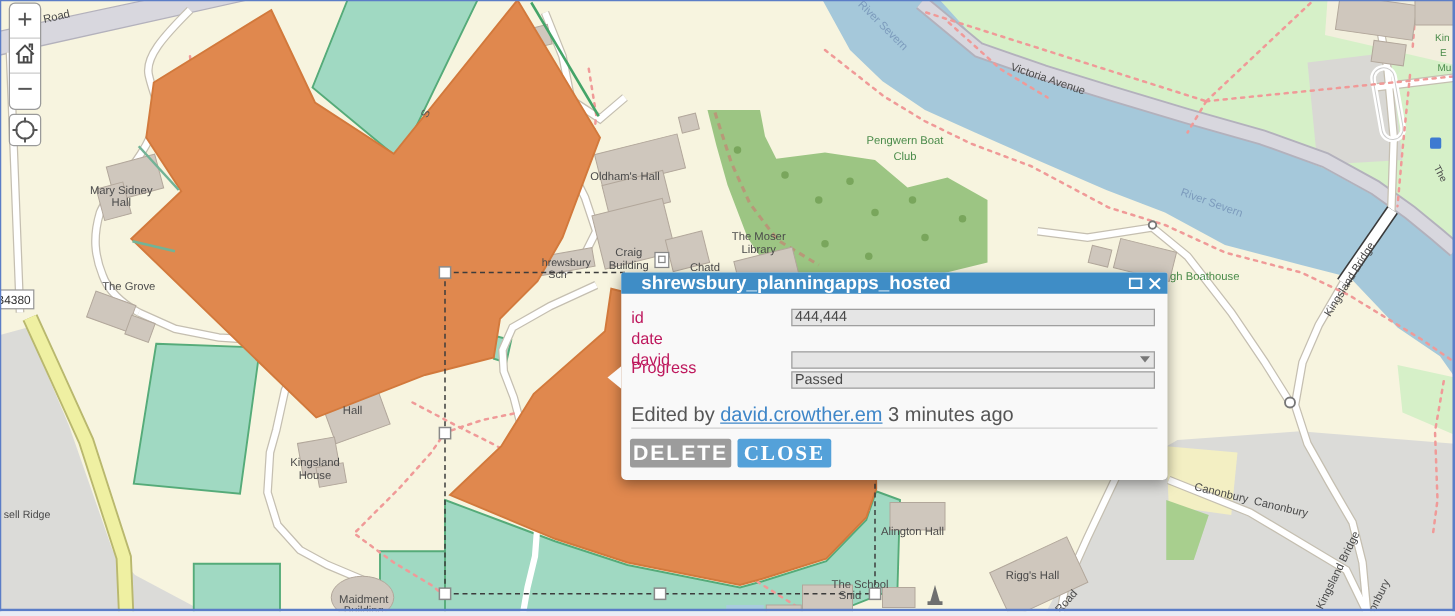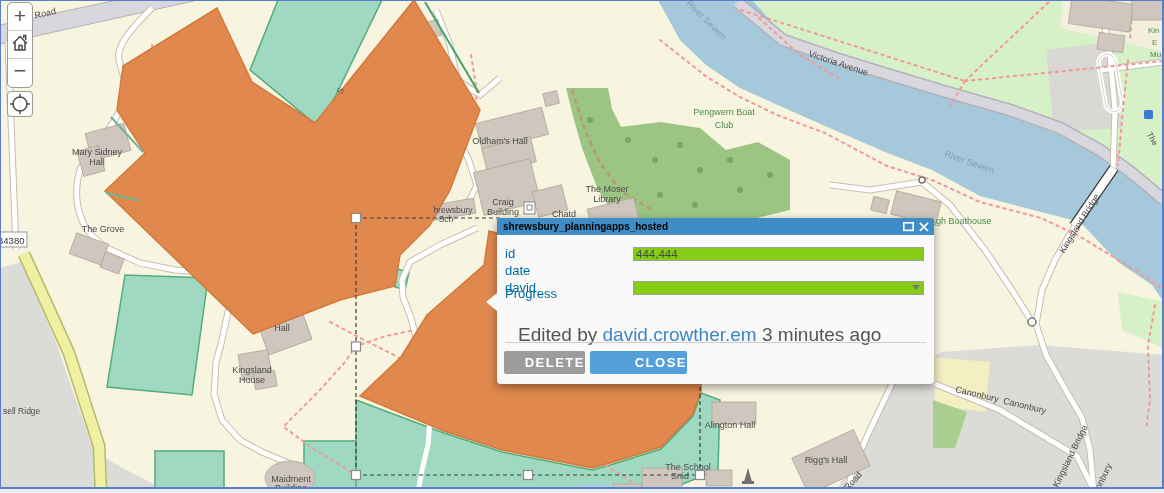--- a/index.html
+++ b/index.html
@@ -1,25 +1,25 @@
 <!DOCTYPE html>
 <html><head>
 <meta charset="utf-8">
 <style>
 html,body{margin:0;padding:0;}
 body{font-family:"Liberation Sans",sans-serif;}
 #app{position:relative;width:1164px;height:493px;overflow:hidden;background:#f7f4df;}
 .lbl{font-family:"Liberation Sans",sans-serif;}
 #popup{position:absolute;left:497px;top:218px;width:437px;height:166px;background:#f9f9f9;border-radius:2px 2px 4px 4px;box-shadow:0 3px 10px rgba(0,0,0,.4);z-index:20;}
-#ptitle{position:absolute;left:0;top:0;right:0;height:17px;background:#3f8dc6;border-radius:2px 2px 0 0;color:#000000;font-size:10px;font-weight:bold;line-height:17px;padding-left:6px;box-sizing:border-box;}
+#ptitle{position:absolute;left:0;top:0;right:0;height:17px;background:#3f8dc6;border-radius:2px 2px 0 0;color:#ffffff;font-size:15px;font-weight:bold;line-height:17px;padding-left:16px;box-sizing:border-box;}
 #tail{position:absolute;left:-11px;top:75px;width:0;height:0;border-top:9px solid transparent;border-bottom:9px solid transparent;border-right:11px solid #f9f9f9;}
 .wicon{position:absolute;top:3px;}
-.plabel{position:absolute;left:8px;font-size:13px;color:#0369a1;}
-.pinput{position:absolute;left:136px;width:285px;height:12px;background:#84cc16;border:1px solid #9f9f9f;font-size:11.5px;color:#4a4a4a;padding:0 2px;line-height:13px;}
-.btn{position:absolute;top:133px;height:23px;color:#fff;font-size:13px;font-weight:bold;letter-spacing:1.5px;text-align:right;line-height:23px;border-radius:2px;}
+.plabel{position:absolute;left:8px;font-size:13px;color:#be185d;}
+.pinput{position:absolute;left:136px;width:285px;height:12px;background:#e5e5e5;border:1px solid #9f9f9f;font-size:11.5px;color:#4a4a4a;padding:0 2px;line-height:13px;}
+.btn{position:absolute;top:133px;height:23px;color:#fff;font-size:17px;font-weight:bold;letter-spacing:1.5px;text-align:center;line-height:23px;border-radius:2px;}
 #ctrl{position:absolute;left:7px;top:2px;width:24px;height:84px;background:#fff;border:1px solid #9a9a9a;border-radius:5px;z-index:15;}
 #ctrl .cell{width:24px;height:28px;text-align:center;box-sizing:border-box;}
 #loc{position:absolute;left:7px;top:91px;width:24px;height:24px;background:#fff;border:1px solid #9a9a9a;border-radius:4px;z-index:15;}
 .frame{position:absolute;background:#5b7dc7;z-index:40;}
 </style>
 </head>
 <body>
 <div id="app">
 <svg id="map" width="1164" height="493" viewBox="0 0 1164 493" style="position:absolute;left:0;top:0;">
 <rect x="0" y="0" width="1164" height="493" fill="#f7f4df"></rect>
@@ -245,24 +245,25 @@
         <path d="M0.8,0.8 L9,9 M9,0.8 L0.8,9" stroke="#fff" stroke-width="1.7"></path>
       </svg>
 <div class="plabel" style="top:28px;">id</div>
 <div class="plabel" style="top:45px;">date</div>
 <div class="plabel" style="top:62px;">david</div>
 <div class="plabel" style="top:68px;">Progress</div>
 <div class="pinput" style="top:29px;">444,444</div>
 <div class="pinput" style="top:62.5px;">
         <span style="position:absolute;right:3px;top:3px;width:0;height:0;border-left:4px solid transparent;border-right:4px solid transparent;border-top:5px solid #777;"></span>
       </div>
-<div style="position:absolute;left:21px;top:106px;font-size:19px;color:#555;text-align:right;">Edited by <span style="color:#3e86c8;text-decoration:underline;">david.crowther.em</span> 3 minutes ago</div>
+<div class="pinput" style="top:79px;">Passed</div>
+<div style="position:absolute;left:8px;top:106px;font-size:16px;color:#555;text-align:right;">Edited by <span style="color:#3e86c8;text-decoration:underline;">david.crowther.em</span> 3 minutes ago</div>
 <div style="position:absolute;left:8px;top:124px;width:421px;border-top:1px solid #cfcfcf;"></div>
 <div class="btn" style="left:7px;width:81px;background:#9c9c9c;">DELETE</div>
-<div class="btn" style="left:93px;width:97px;background:#54a1d9;">CLOSE</div>
+<div class="btn" style="left:93px;width:75px;background:#54a1d9;font-family:Liberation Serif, serif;">CLOSE</div>
 </div>
 
 <div id="ctrl">
 <div class="cell" style="border-bottom:1px solid #ccc;font-size:21px;color:#555;line-height:26px;">+</div>
 <div class="cell" style="border-bottom:1px solid #ccc;"><svg width="20" height="24">
           <path d="M3,12.5 L10,5.5 L17,12.5 M5,11 L5,19 L15,19 L15,11 M9,19 L9,14.5 L12,14.5 L12,19 M13.7,7 L13.7,4.5 L15.7,4.5 L15.7,9" fill="none" stroke="#4a4a4a" stroke-width="1.5"></path>
         </svg></div>
 <div class="cell" style="font-size:22px;color:#555;line-height:24px;">−</div>
 </div>
 <div id="loc"><svg width="24" height="24">

